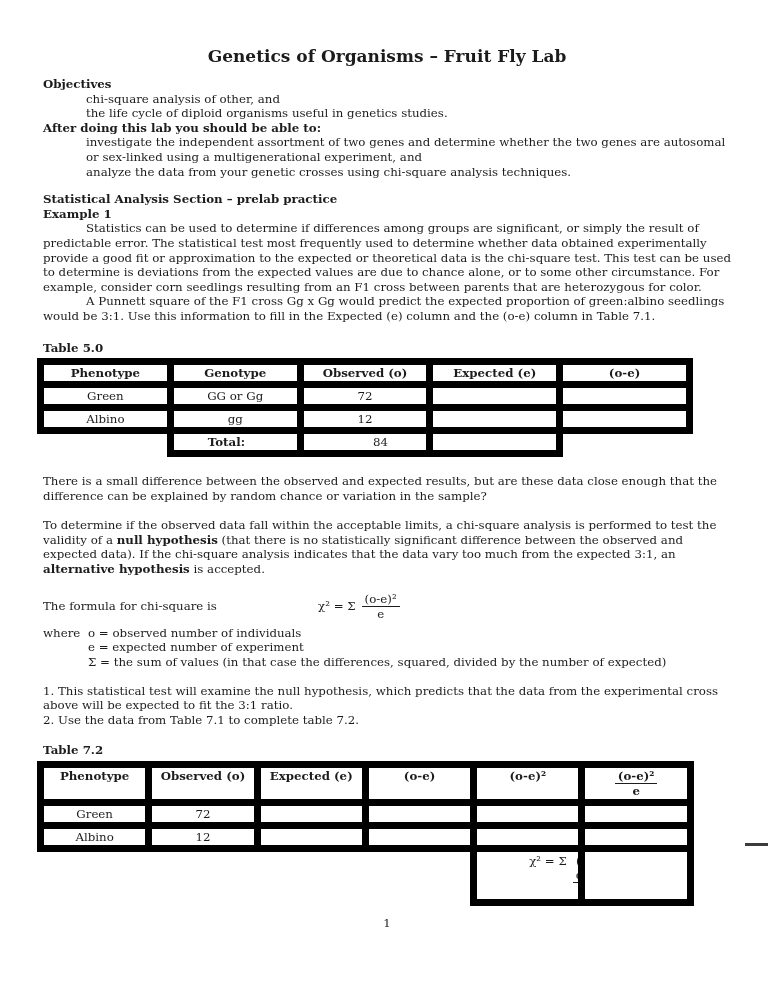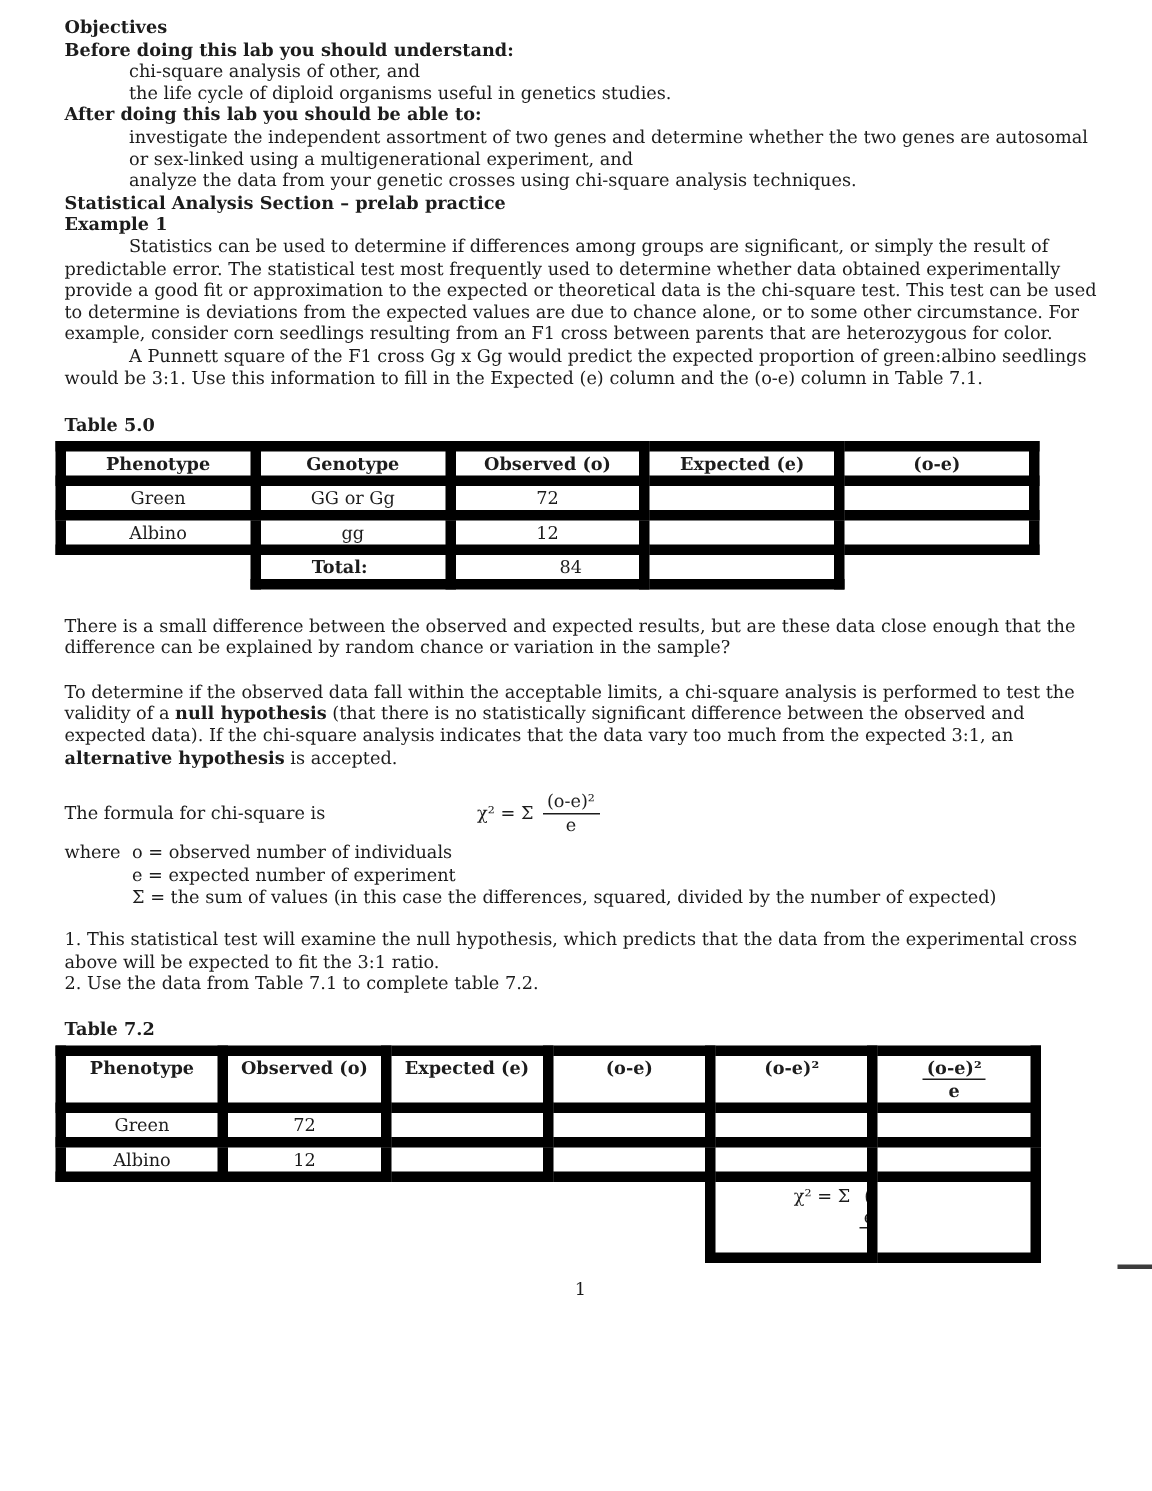--- a/index.html
+++ b/index.html
@@ -28,21 +28,21 @@
     font-size: 17px;
     line-height: 19px;
   }
   p { margin: 0; }
   .b { font-weight: bold; }
   .tab { margin-left: 43px; }
   .pind { text-indent: 43px; }
   .mt3 { margin-top: 3px; }
   .mt4 { margin-top: 4px; }
   .mt11 { margin-top: 11px; }
-  .mt13 { }
+  .mt13 { margin-top: 13px; }
   .mt14 { margin-top: 14px; }
   .mt15 { margin-top: 15px; }
   .mt16 { margin-top: 16px; }
   .mt17 { margin-top: 17px; }
 
   table {
     border-collapse: collapse;
     table-layout: fixed;
     margin-left: -6px;
     font-size: 11.8px;
@@ -92,23 +92,23 @@
     height: 2.5px;
     background: #3c3c3c;
   }
 </style>
 </head>
 <body>
 
 <div class="page">
   <div class="content">
 
+    <div class="title">Genetics of Organisms – Fruit Fly Lab</div>
 
     <p class="b mt11">Objectives</p>
-    <p class="b">Before doing this lab you should understand:</p>
     <div class="tab">chi-square analysis of other, and</div>
     <div class="tab">the life cycle of diploid organisms useful in genetics studies.</div>
     <p class="b">After doing this lab you should be able to:</p>
     <div class="tab">investigate the independent assortment of two genes and determine whether the two genes are autosomal or sex-linked using a multigenerational experiment, and</div>
     <div class="tab">analyze the data from your genetic crosses using chi-square analysis techniques.</div>
 
     <p class="b mt13">Statistical Analysis Section – prelab practice</p>
     <p class="b">Example 1</p>
     <p class="pind">Statistics can be used to determine if differences among groups are significant, or simply the result of predictable error. The statistical test most frequently used to determine whether data obtained experimentally provide a good fit or approximation to the expected or theoretical data is the chi-square test. This test can be used to determine is deviations from the expected values are due to chance alone, or to some other circumstance. For example, consider corn seedlings resulting from an F1 cross between parents that are heterozygous for color.</p>
     <p class="pind">A Punnett square of the F1 cross Gg x Gg would predict the expected proportion of green:albino seedlings would be 3:1. Use this information to fill in the Expected (e) column and the (o-e) column in Table 7.1.</p>
@@ -164,21 +164,21 @@
       <span class="frac">
         <span class="num">(o-e)²</span>
         <span class="den">e</span>
       </span>
     </div>
 
     <div class="mt4">
       <span class="where-label">where</span><span>o = observed number of individuals</span>
     </div>
     <div class="where-item">e = expected number of experiment</div>
-    <div class="where-item">Σ = the sum of values (in this case the differences, squared, divided by the number of expected)</div>
+    <div class="where-item">Σ = the sum of values (in that case the differences, squared, divided by the number of expected)</div>
 
     <div class="mt14">1. This statistical test will examine the null hypothesis, which predicts that the data from the experimental cross above will be expected to fit the 3:1 ratio.</div>
     <div>2. Use the data from Table 7.1 to complete table 7.2.</div>
 
     <p class="b mt16">Table 7.2</p>
     <table class="t72 mt3">
       <colgroup>
           <col>
           <col>
           <col>

